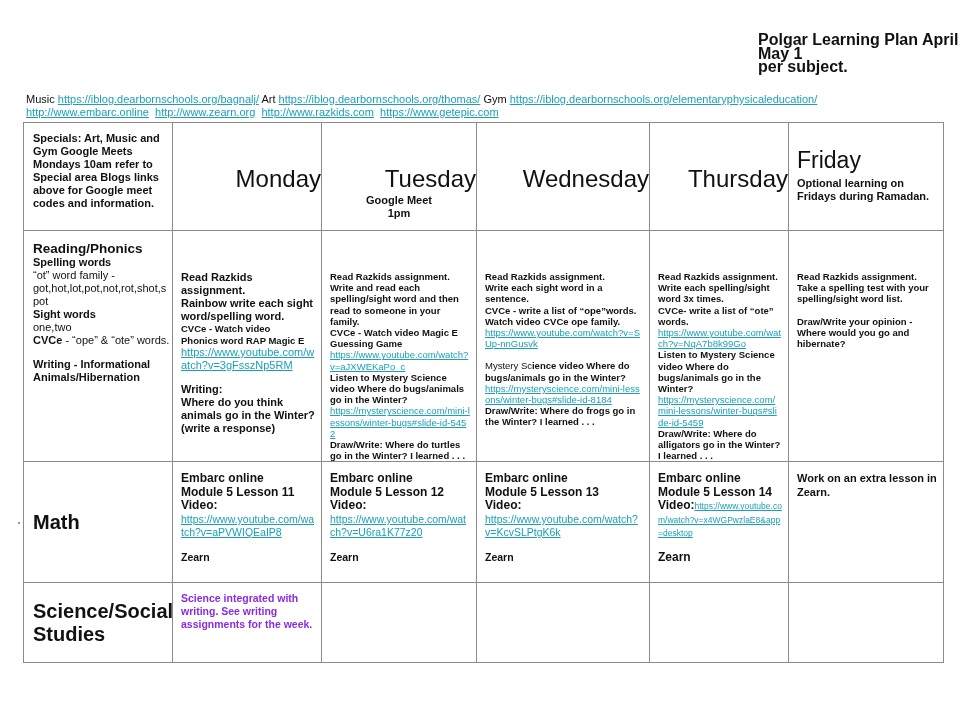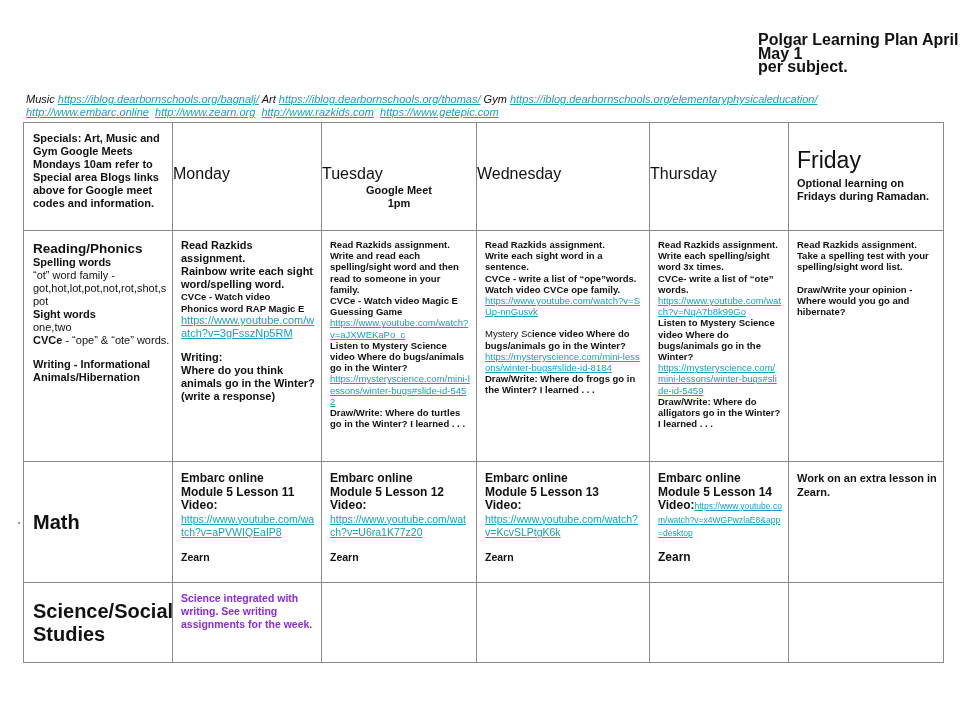--- a/index.html
+++ b/index.html
@@ -1,34 +1,34 @@
 <!DOCTYPE html>
 <html><head>
 <meta charset="utf-8">
 <style>
   html, body { margin:0; padding:0; background:#fff; }
   body { width:960px; height:720px; position:relative; overflow:hidden; color:#111; font-family:"Liberation Sans", sans-serif; }
   a { color:#1aa0b8; text-decoration:underline; }
   .hdr { position:absolute; left:758px; top:33px; width:230px; font-size:16px; font-weight:bold; line-height:13.5px; }
-  .links { position:absolute; left:26px; top:93px; width:930px; font-size:11px; line-height:13px; white-space:nowrap;font-style:italic; }
+  .links { position:absolute; left:26px; top:93px; width:930px; font-size:11px; line-height:13px; white-space:nowrap; }
   .links a { margin-right:0; }
   table.plan { position:absolute; left:23px; top:122px; border-collapse:collapse; table-layout:fixed; width:921px;border-radius:11px; }
   table.plan td { border:1.3px solid #8a8a8a; vertical-align:top; padding:0; overflow:hidden; }
   .c0{width:149px}.c1{width:149px}.c2{width:155px}.c3{width:173px}.c4{width:139px}.c5{width:155px}
   .r0{height:108px}.r1{height:231px}.r2{height:121px}.r3{height:80px}
   .specials { font-size:11px; font-weight:bold; line-height:13px; padding:9px 0 0 9px; }
-  .day { font-size:16px; text-align:left; }
+  .day { font-size:24px; text-align:right; }
   .day.mon { padding-top:42px; } .day.tue{padding-top:42px;} .day.wed{padding-top:42px;} .day.thu{padding-top:42px;}
   .daysub { font-size:11px; font-weight:bold; text-align:center; line-height:13px; margin-top:1px; }
   .fri { padding:24px 0 0 8px; }
   .fri .day { text-align:left; font-size:23px; padding:0; }
   .fri .daysub { text-align:left; margin-top:3px; }
   .subj { padding:9px 0 0 9px; font-size:11px; line-height:13px; }
   .subj b.big { font-size:13.5px; display:block; margin:2px 0 1px 0; }
-  .cell { padding:8px 6px 0 8px; font-size:9.5px; line-height:11.2px; font-weight:bold; }
+  .cell { padding:8px 6px 0 8px; font-size:9.5px; line-height:11.2px; font-weight:bold;margin-top:32px; }
   .cell a { font-weight:normal; font-size:9.5px; word-break:break-all; }
   .cell.mon { font-size:11px; line-height:13px; }
   .cell.mon .small { font-size:9.5px; line-height:11.5px; }
   .cell.mon a { font-size:11px; }
   .gap { height:11px; }
   .math { padding:10px 6px 0 8px; font-size:12px; line-height:13.5px; font-weight:bold; }
   .math a { font-weight:normal; font-size:10.5px; word-break:break-all; line-height:12px; }
   .math .smalllink { font-size:8.5px; line-height:10px; }
   .rowlabel { font-size:20px; font-weight:bold; padding-left:9px; }
   .science { color:#8a2be2; font-size:10.5px; line-height:13px; font-weight:bold; padding:9px 6px 0 8px; }

